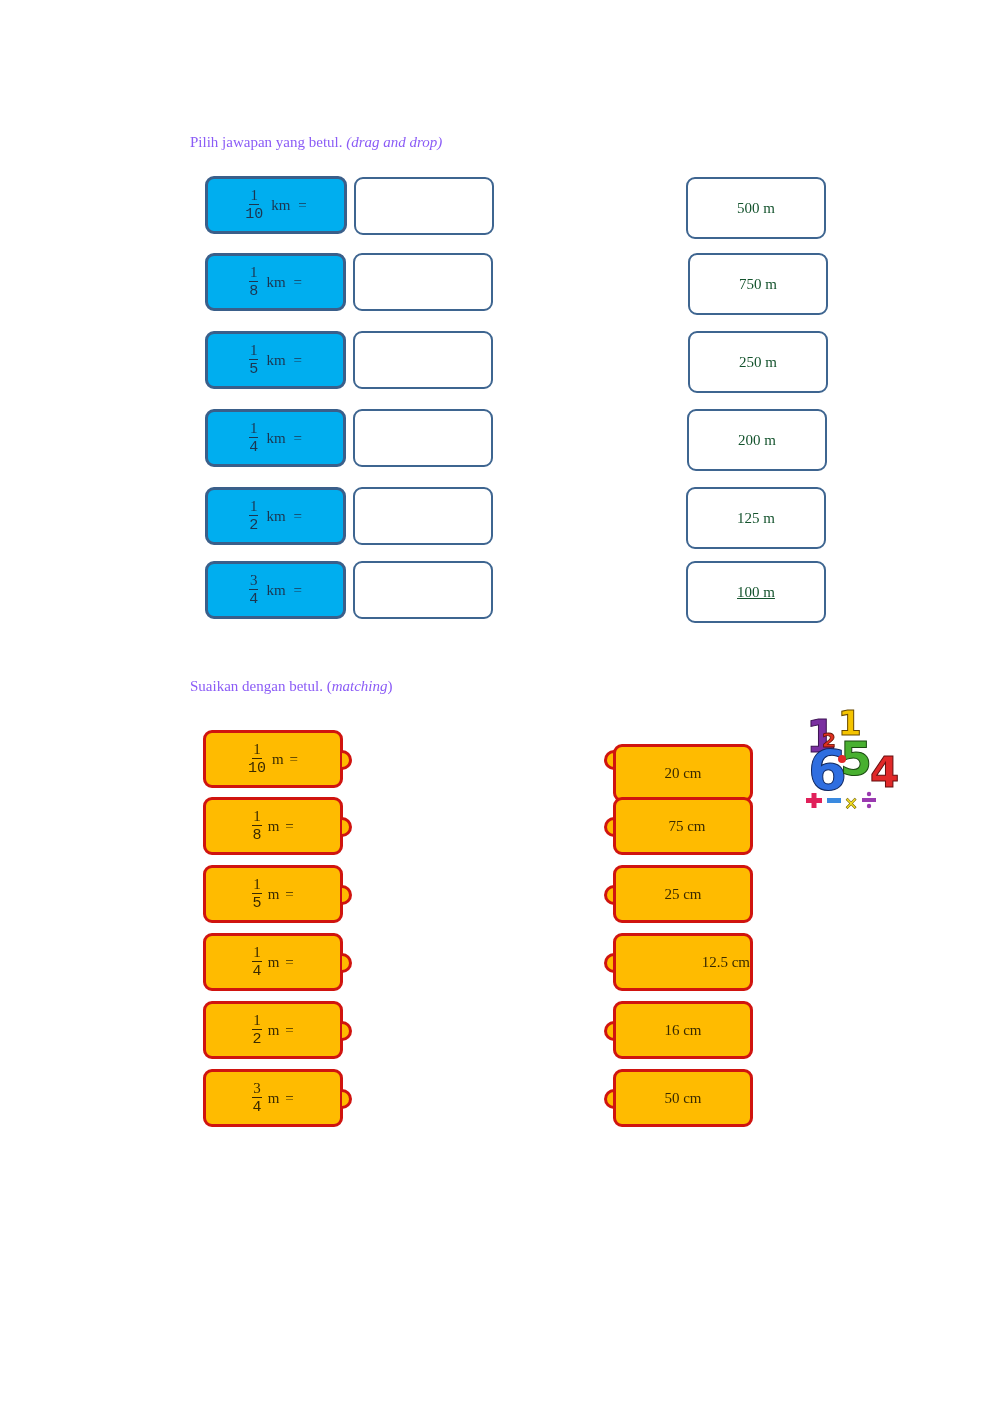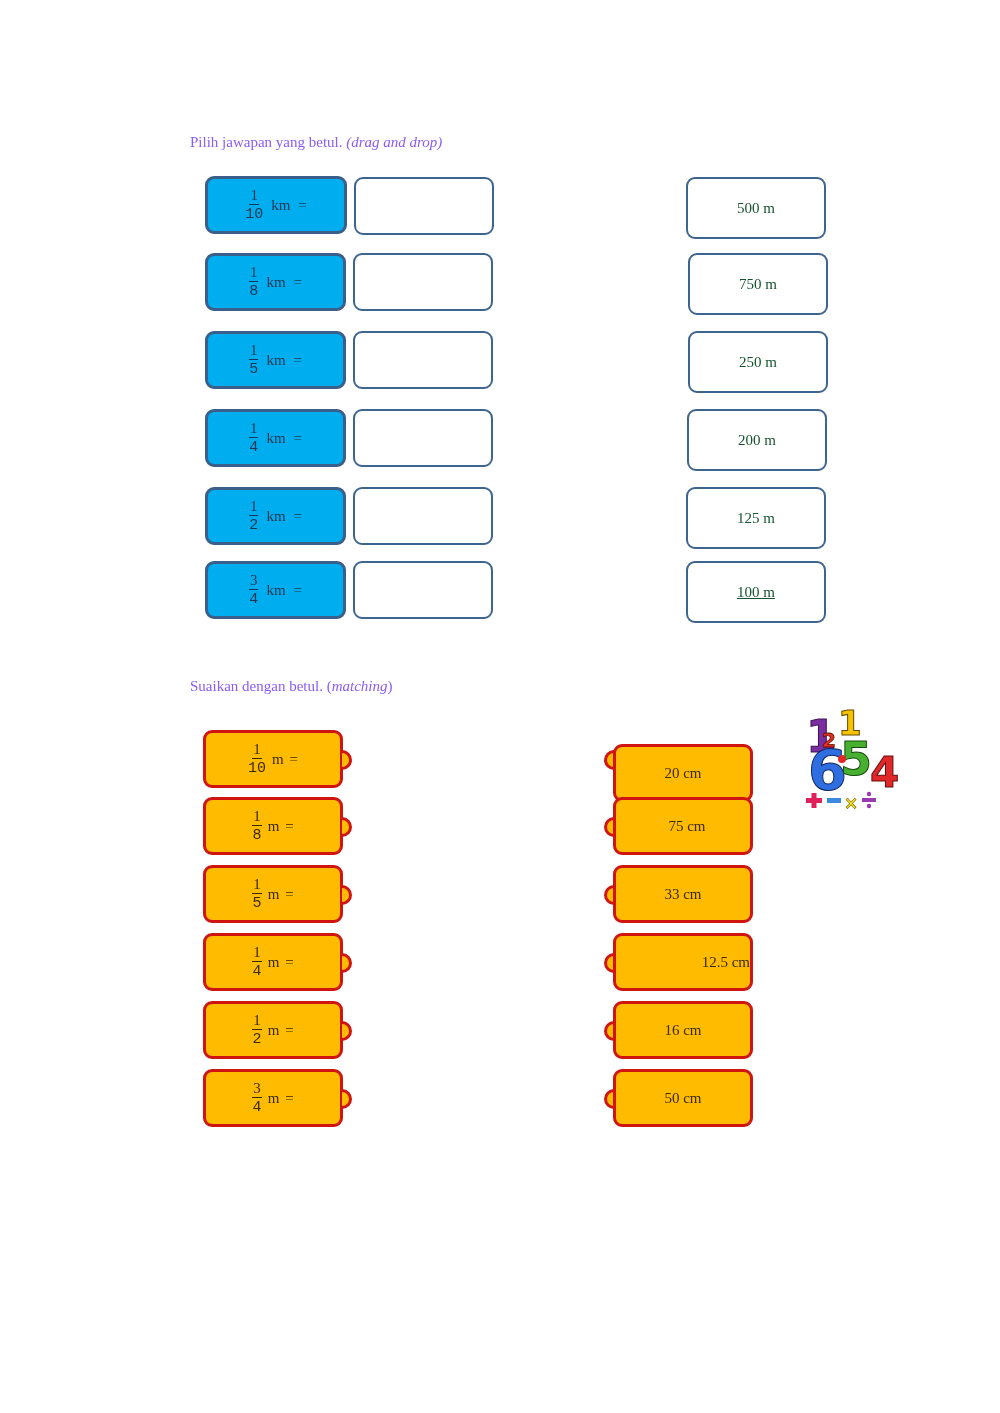--- a/index.html
+++ b/index.html
@@ -198,21 +198,21 @@
     <span>20 cm</span>
   </div>
 
 <div class="knob-l" style="left:604px; top:817px;"></div>
 <div class="yel-ans" style="left:613px; top:797px;padding-left:8px;">
     <span>75 cm</span>
   </div>
 
 <div class="knob-l" style="left:604px; top:885px;"></div>
 <div class="yel-ans" style="left:613px; top:865px;">
-    <span>33 cm</span>
+    <span>25 cm</span>
   </div>
 
 <div class="knob-l" style="left:604px; top:953px;"></div>
 <div class="yel-ans" style="left:613px; top:933px;justify-content:flex-end;">
     <span>12.5 cm</span>
   </div>
 
 <div class="knob-l" style="left:604px; top:1021px;"></div>
 <div class="yel-ans" style="left:613px; top:1001px;">
     <span>16 cm</span>

